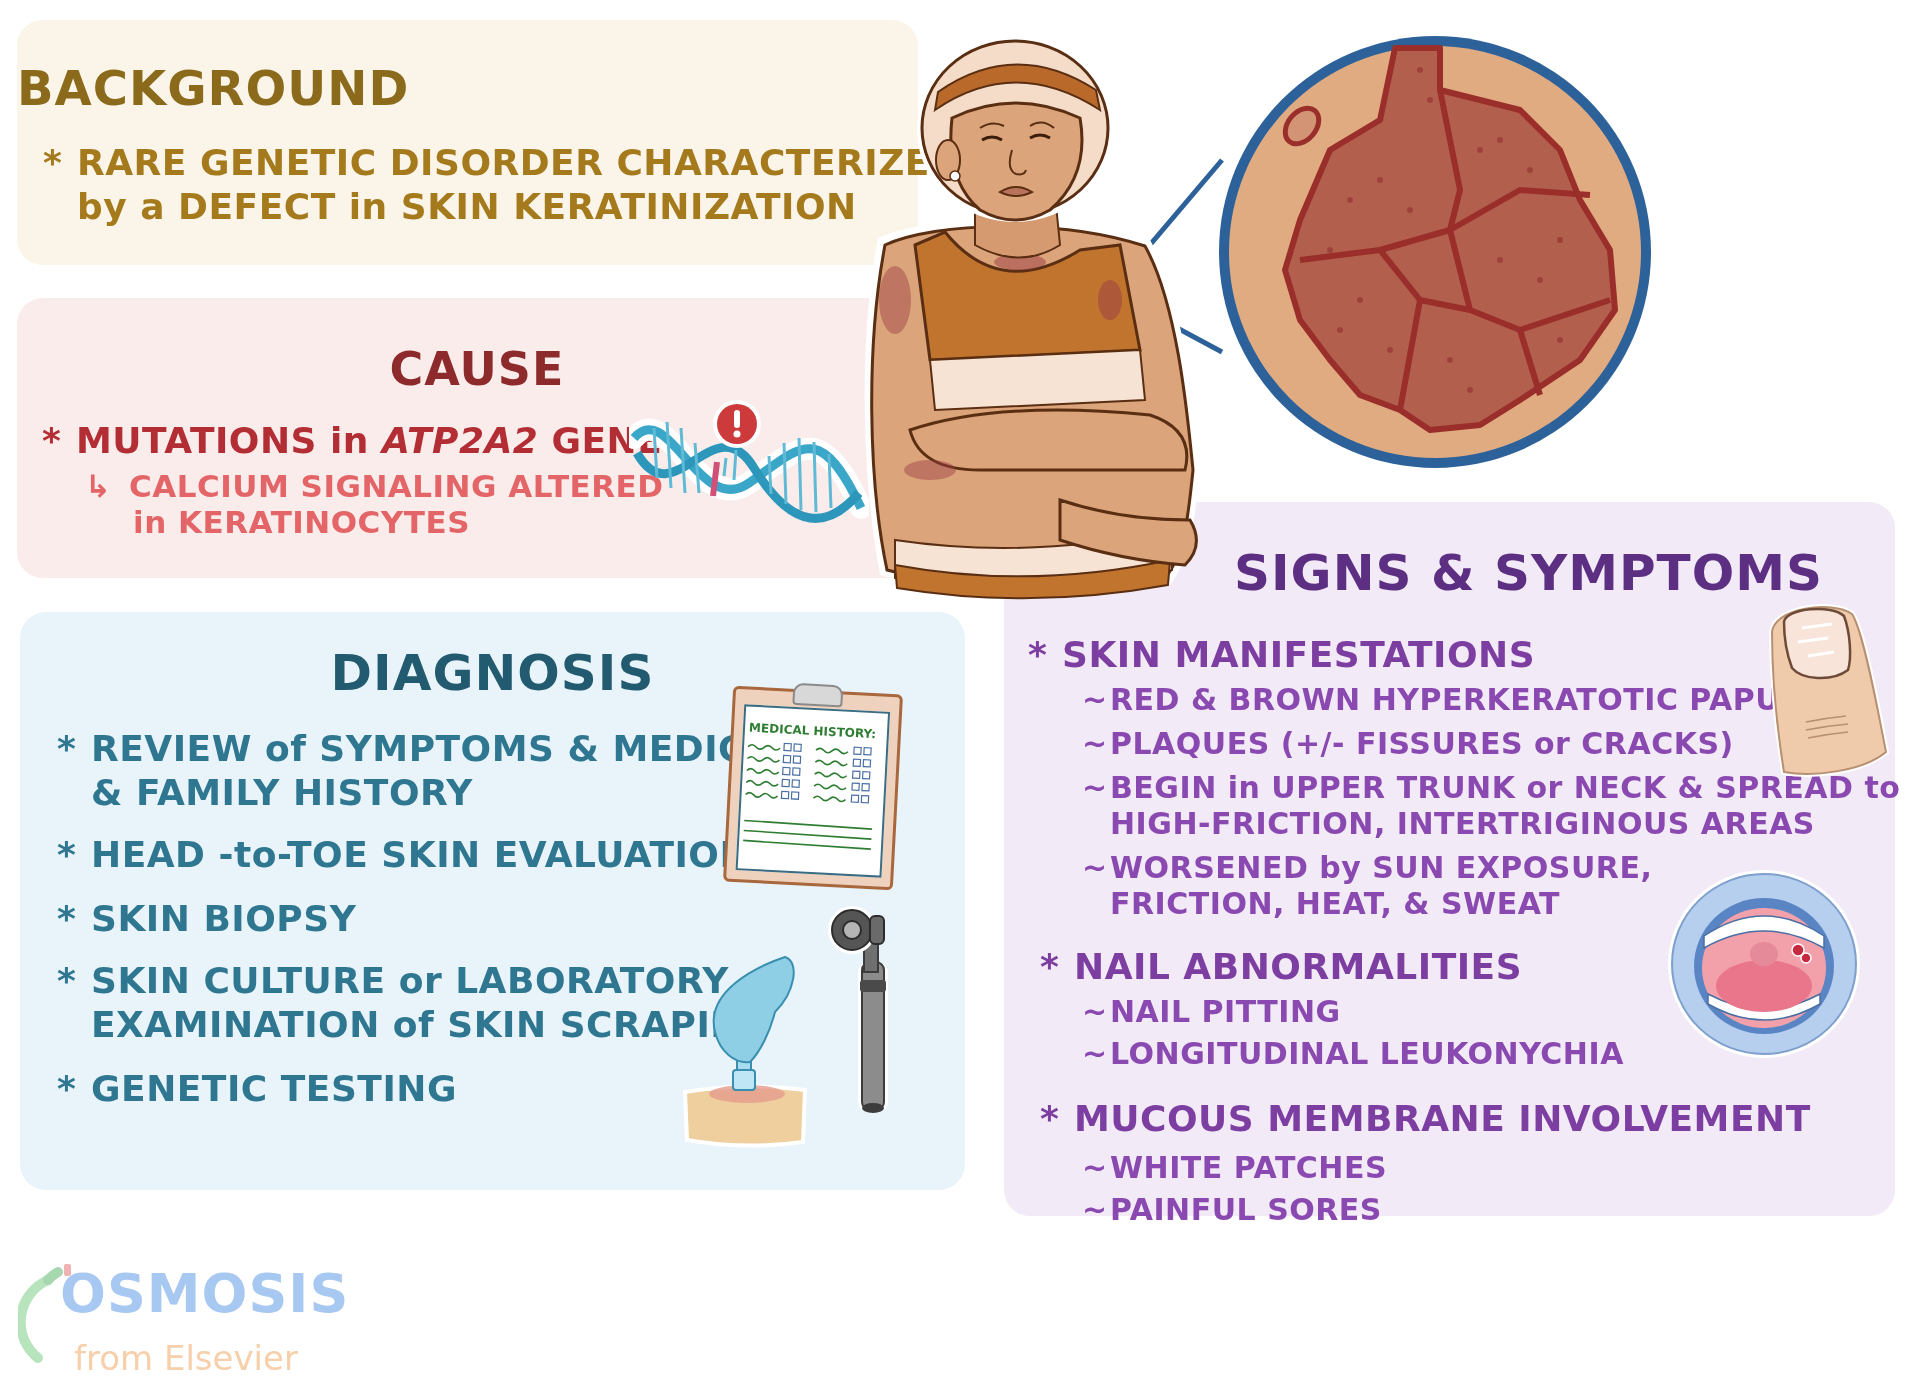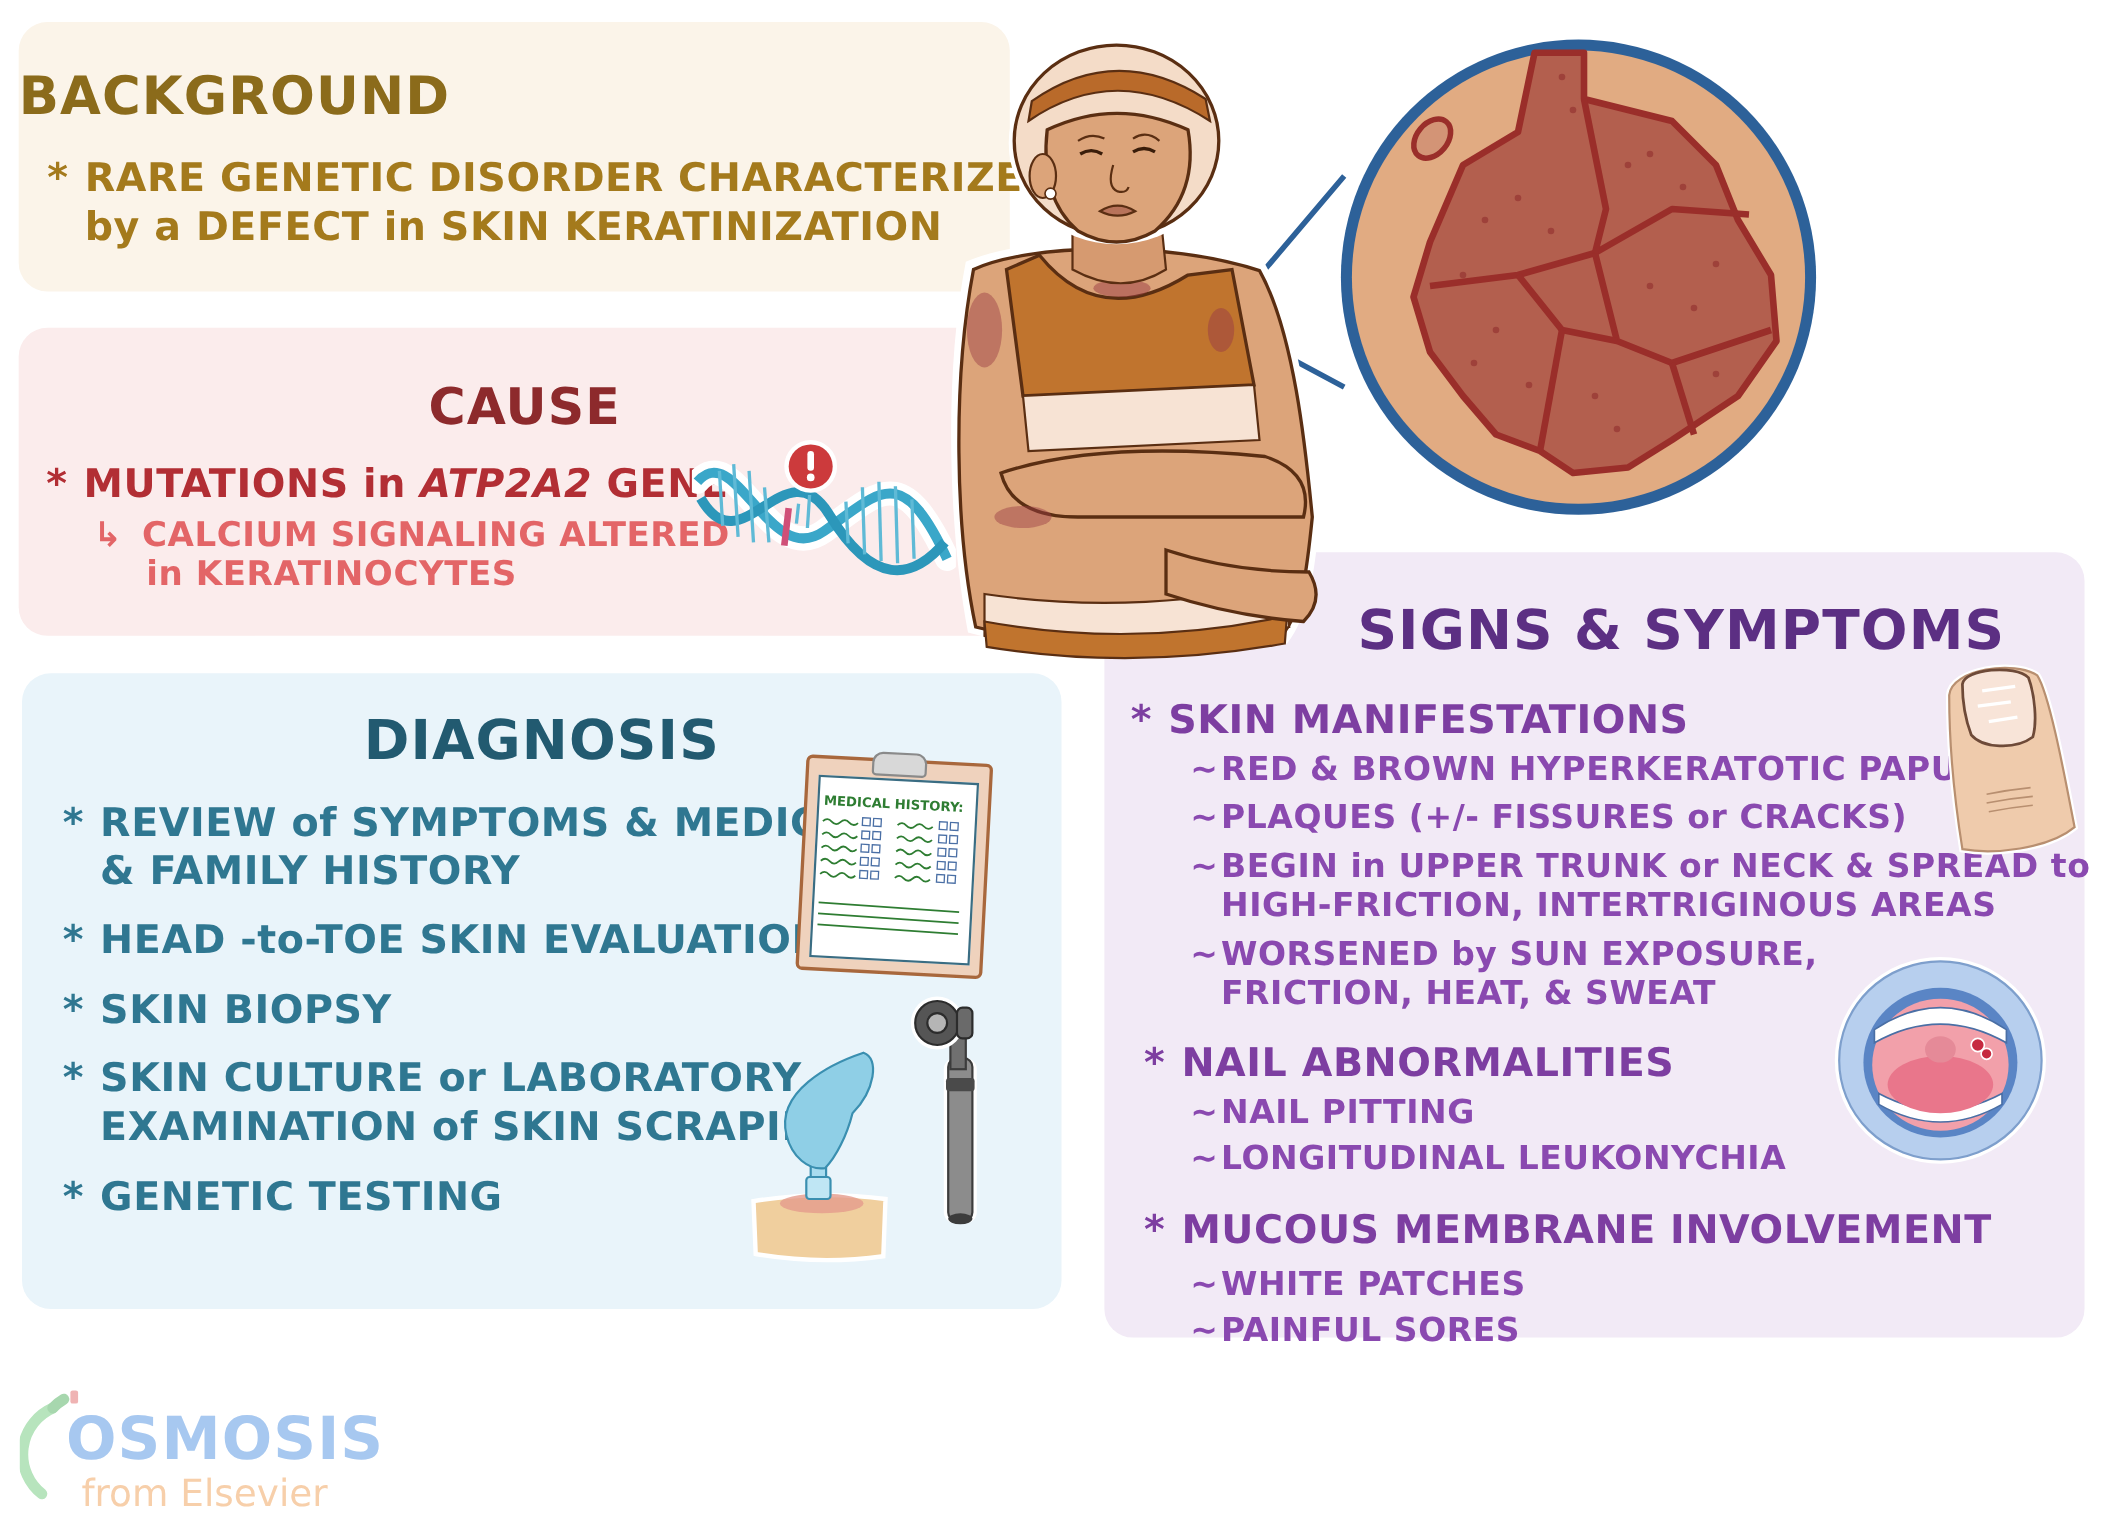--- a/index.html
+++ b/index.html
@@ -29,21 +29,21 @@
   .dx-line { color: #2f7791; font-size: 36px; }
 
   
   #ss-panel { left: 1004px; top: 502px; width: 891px; height: 714px; background: #f2eaf6; }
   #ss-title { top: 42px; left: 230px; font-size: 50px; color: #5c2f83; }
   .ss-l1 { color: #7d3ea1; font-size: 36px; }
   .ss-l2 { color: #8a49b0; font-size: 30px; }
 
   
   #logo { position: absolute; left: 18px; top: 1258px; width: 290px; height: 125px; }
-  #logo-word { position: absolute; left: 42px; top: 18px; font-size: 54px; font-weight: bold; color: #a7c8f0; letter-spacing: 1px; font-family: "DejaVu Sans", sans-serif; }
+  #logo-word { position: absolute; left: 42px; top: 4px; font-size: 54px; font-weight: bold; color: #a7c8f0; letter-spacing: 1px; font-family: "DejaVu Sans", sans-serif; }
   #logo-sub { position: absolute; left: 56px; top: 80px; font-size: 34px; color: #f7cfaa; font-family: "DejaVu Sans", sans-serif; }
 
   .illus { position: absolute; }
 </style>
 </head>
 <body>
 
 <div id="bg-panel" class="panel">
   <div id="bg-title" class="title">BACKGROUND</div>
   <div class="line bg-line" style="left:26px; top:122px;">

